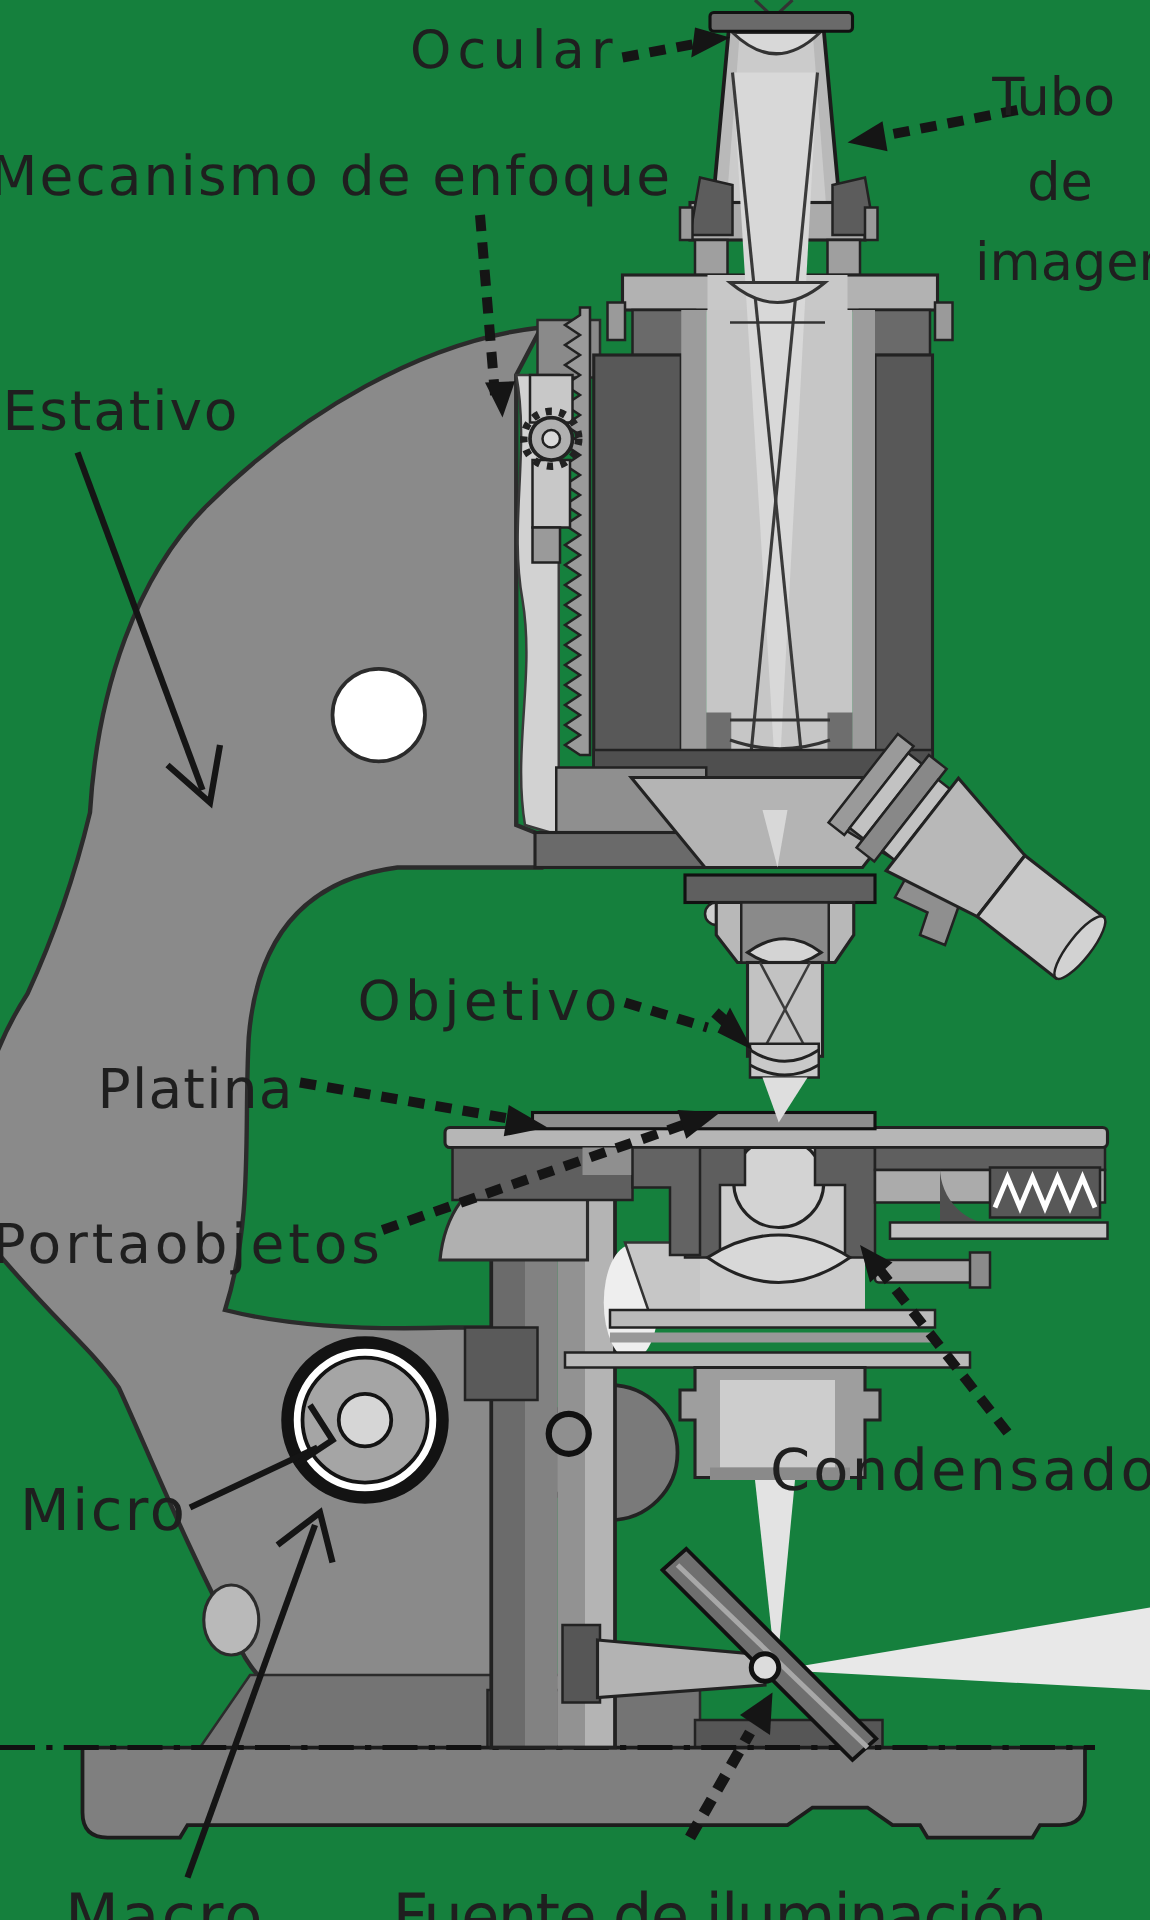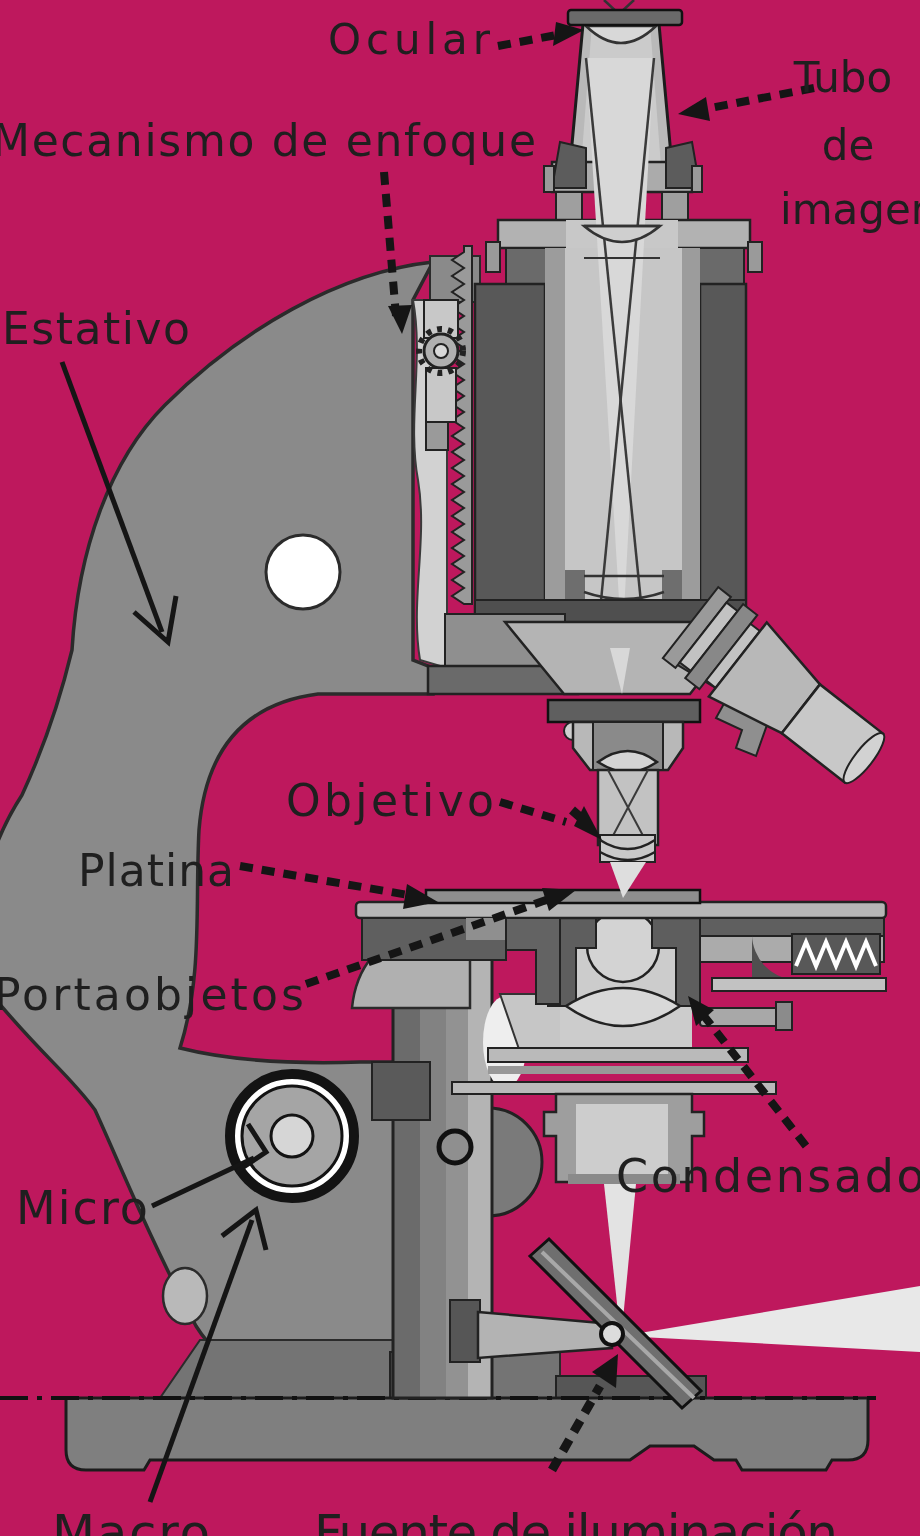--- a/index.html
+++ b/index.html
@@ -1,16 +1,16 @@
 <!DOCTYPE html>
 <html><head>
 <meta charset="utf-8">
 <style>
   html,body{margin:0;padding:0;background:#ffffff;width:920px;height:1536px;overflow:hidden;}
-  #stage{position:relative;width:920px;height:1536px;background:#be185d;}
+  #stage{position:relative;width:920px;height:1536px;background:#15803d;}
   svg{display:block;}
   text{font-family:"DejaVu Sans","Liberation Sans",sans-serif;fill:#1f1f1f;}
 </style>
 </head>
 <body>
 
 <div id="stage">
 <svg width="920" height="1536" viewBox="0 0 920 1536">
 
   <g>

